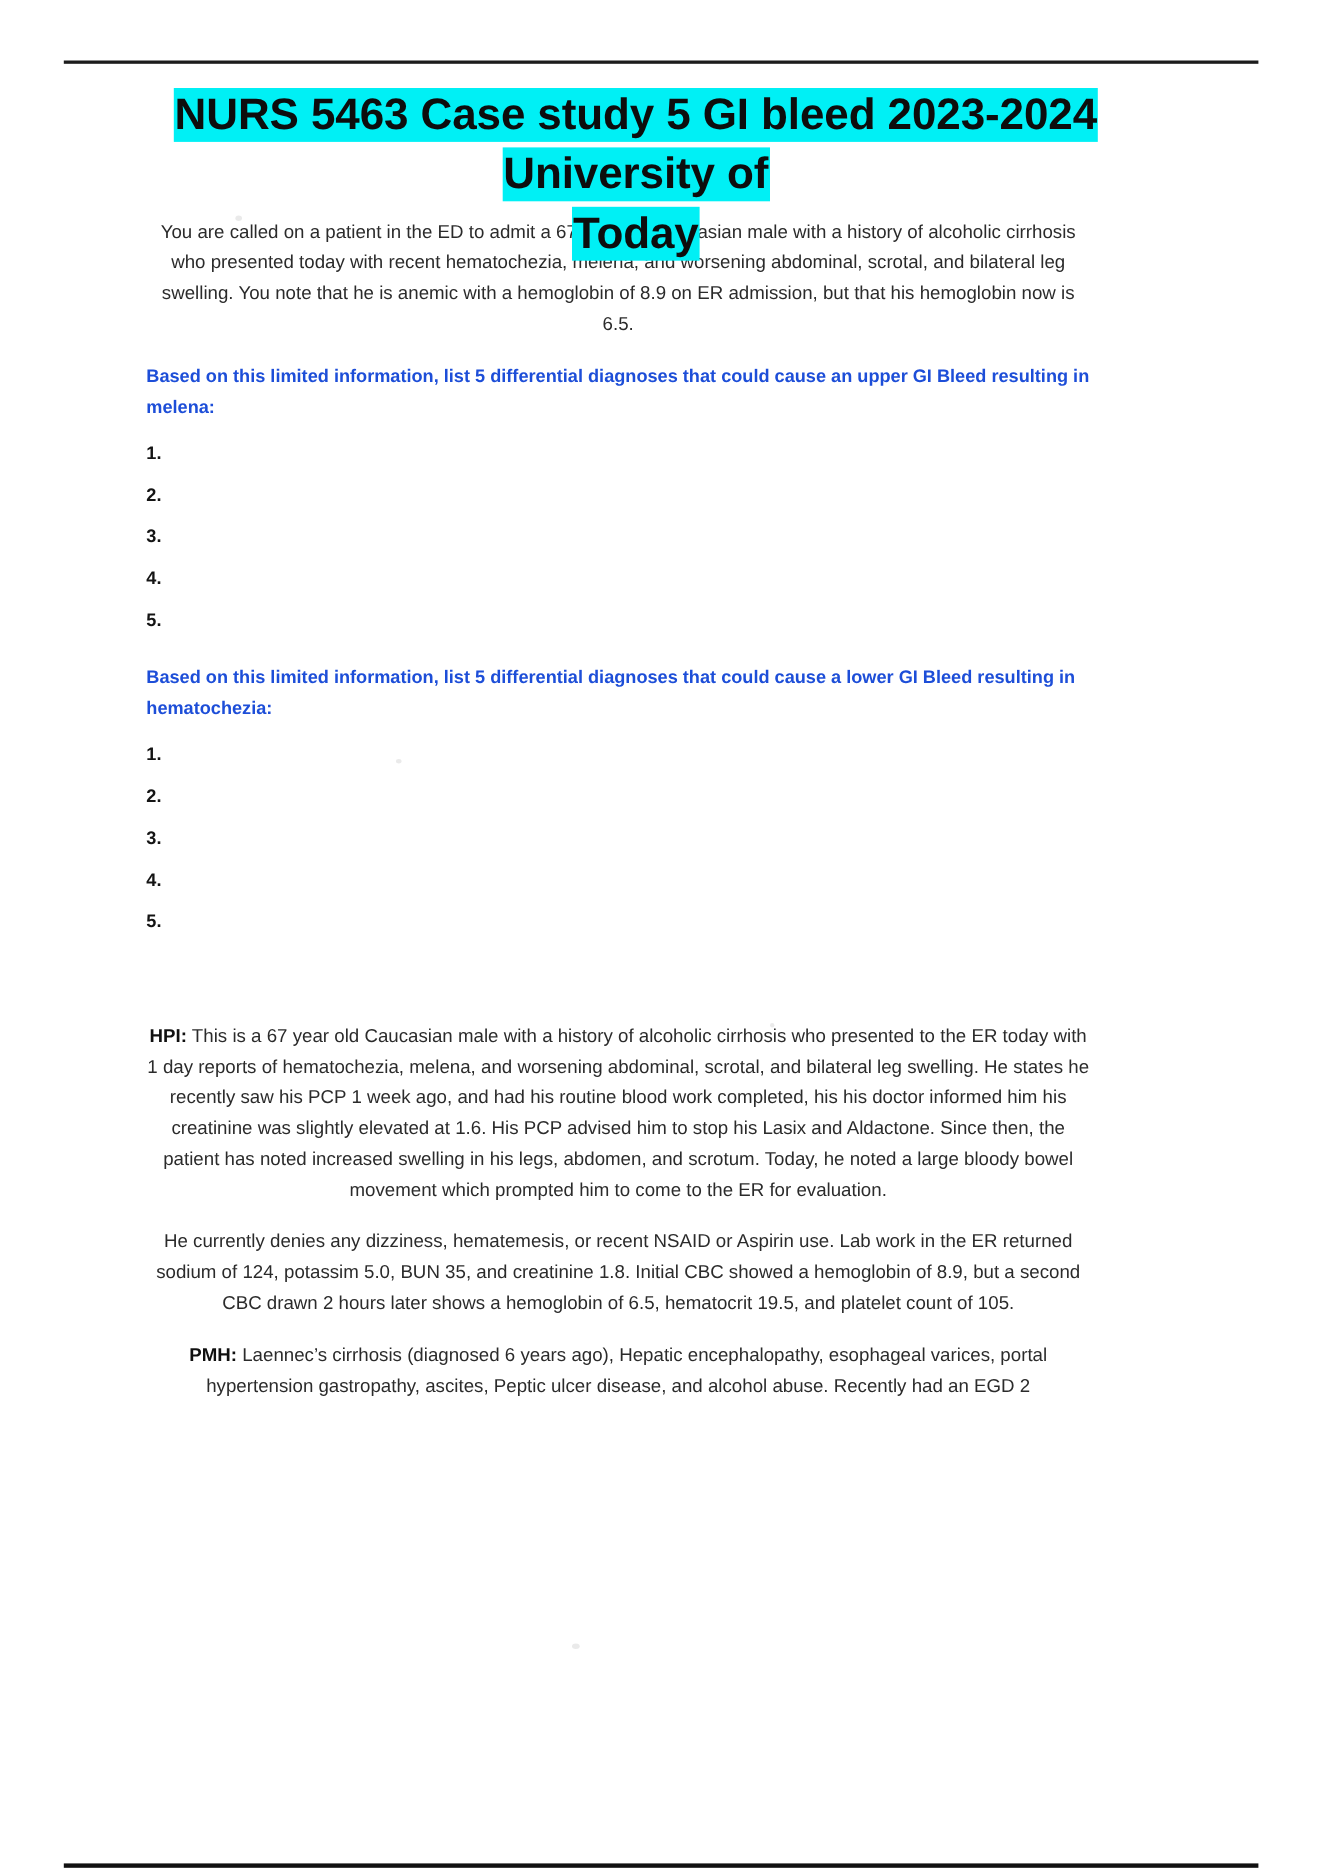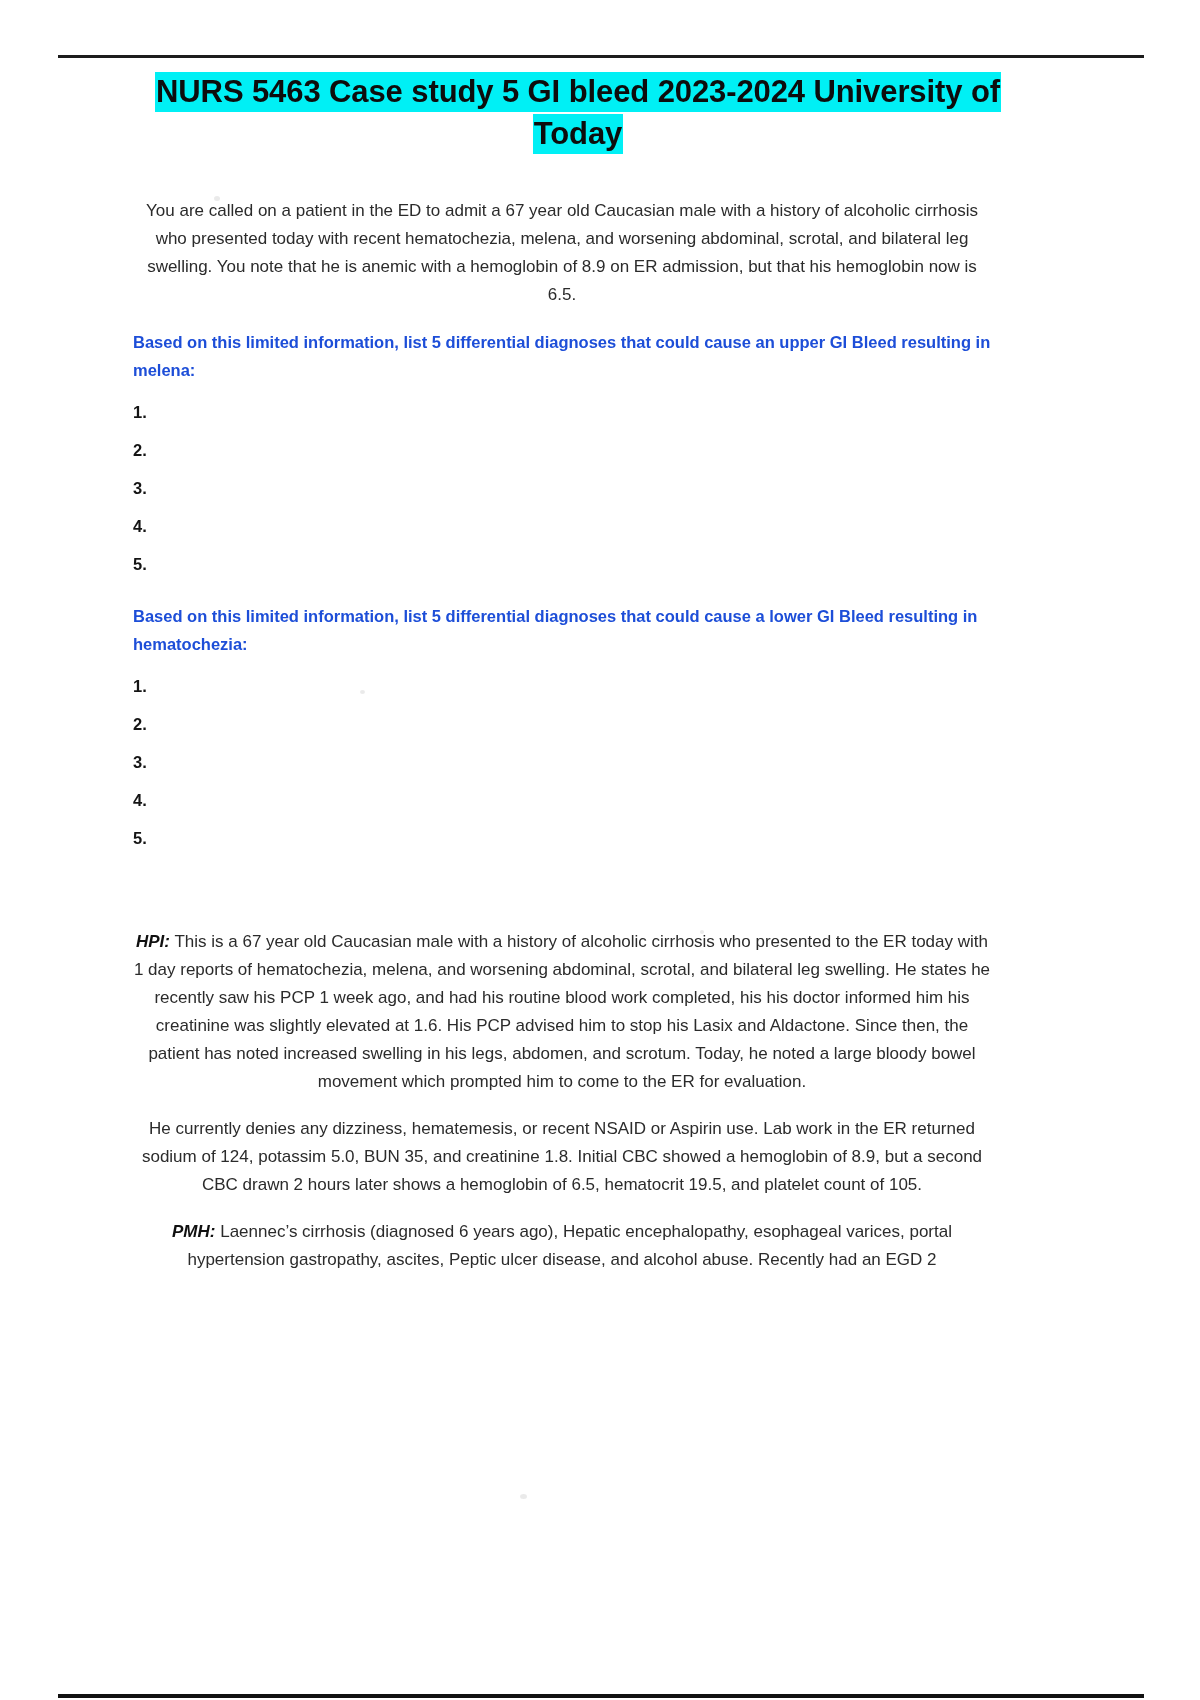--- a/index.html
+++ b/index.html
@@ -35,21 +35,21 @@
   .rule-top  { top: 55px; }
   .rule-bottom { top: 1694px; height: 4px; background: #111111; }
 
   
   .doc-title {
     position: absolute;
     left: 128px;
     top: 50px;
     width: 900px;
     text-align: center;
-    font-size: 31px;
+    font-size: 40px;
     line-height: 1.35;
     font-weight: bold;
     letter-spacing: -0.1px;
     color: #0d0d0d;
     z-index: 3;
   }
   .doc-title .hl {
     background: #00f0f5;
     box-decoration-break: clone;
     -webkit-box-decoration-break: clone;
@@ -88,21 +88,21 @@
   .numlist li {
     font-size: 16.5px;
     line-height: 28px;
     font-weight: bold;
     color: #141414;
     height: 38px;
   }
 
   .spacer-lg { height: 52px; }
 
-  .lead { font-weight: bold; color: #101010; font-style: italic; }
+  .lead { font-weight: bold; color: #101010; }
 
   
   .speckle {
     position: absolute;
     border-radius: 50%;
     background: #d8d8d8;
     opacity: .55;
     z-index: 1;
     pointer-events: none;
   }

